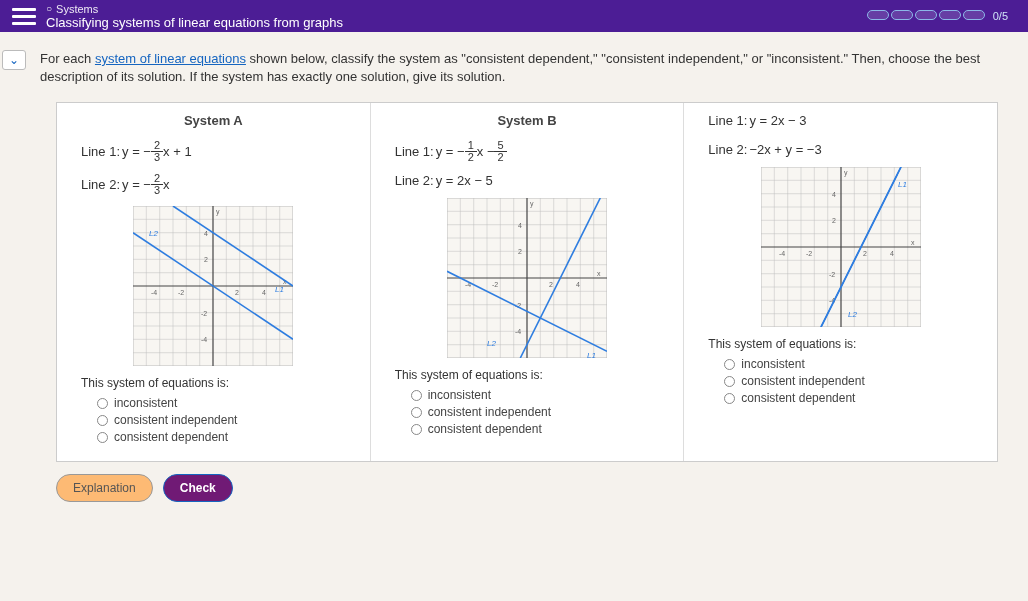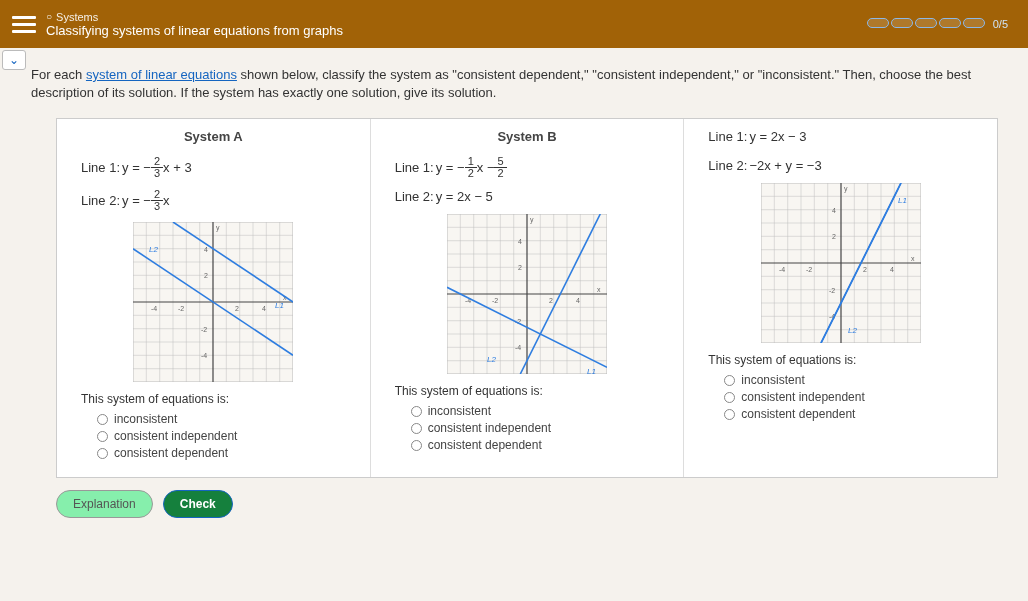--- a/index.html
+++ b/index.html
@@ -1,47 +1,47 @@
 <!DOCTYPE html>
 <html><head>
 <meta charset="utf-8">
 <style>
 *{margin:0;padding:0;box-sizing:border-box;font-family:Arial,Helvetica,sans-serif}
 body{background:#f5f2ed;width:1028px;height:601px;overflow:hidden}
-.header{background:#a16207;color:#fff;height:48px;display:flex;align-items:center;padding:0 12px;position:relative}
+.header{background:#4c1d95;color:#fff;height:32px;display:flex;align-items:center;padding:0 12px;position:relative}
 .hamburger{width:24px;height:24px;display:flex;flex-direction:column;justify-content:center;gap:4px;margin-right:10px;cursor:pointer}
 .hamburger span{display:block;height:3px;background:#fff;border-radius:1px}
 .header-text{flex:1}
 .category{font-size:11px;display:flex;align-items:center;gap:4px;opacity:.9}
 .category::before{content:"○";font-size:10px}
 .subtitle{font-size:13px;font-weight:normal}
 .progress{display:flex;gap:2px;margin-right:8px}
 .pseg{width:22px;height:10px;border:1px solid #8cb8e8;border-radius:5px;background:rgba(255,255,255,.15)}
 .pfrac{color:#cfe3f7;font-size:11px;margin-left:6px}
 .toggle-btn{position:absolute;left:2px;top:50px;width:24px;height:20px;background:#fff;border:1px solid #bbb;border-radius:3px;display:flex;align-items:center;justify-content:center;font-size:12px;color:#1565c0;cursor:pointer}
-.instructions{padding:18px 30px 10px 31px;font-size:13px;color:#333;line-height:1.4}
+.instructions{padding:18px 30px 10px 40px;font-size:13px;color:#333;line-height:1.4}
 .instructions .link{color:#1565c0;text-decoration:underline}
 .systems-row{display:flex;gap:0;margin:6px 30px 0 56px;border:1px solid #ccc;background:#fff}
 .system-card{flex:1;padding:10px 24px 14px;border-right:1px solid #ddd}
 .system-card:last-child{border-right:none}
 .sys-title{text-align:center;font-size:13px;font-weight:bold;color:#444;margin-bottom:12px}
 .eq{font-size:13px;color:#333;margin-bottom:10px;display:flex;align-items:center;gap:0}
 .eq .lbl{margin-right:2px}
 .frac{display:inline-flex;flex-direction:column;align-items:center;font-size:11px;line-height:1;vertical-align:middle}
 .frac .num{border-bottom:1px solid #333;padding:0 3px}
 .frac .den{padding:0 3px}
 .graph{width:160px;height:160px;margin:4px auto 10px}
 .prompt{font-size:12px;color:#333;margin-bottom:6px}
 .opts{padding-left:16px}
 .opt{display:flex;align-items:center;gap:6px;font-size:12px;color:#444;margin-bottom:3px;cursor:pointer}
 .radio{width:11px;height:11px;border:1px solid #888;border-radius:50%;flex-shrink:0}
 .footer{display:flex;gap:10px;margin:12px 0 0 56px}
 .btn{padding:6px 16px;border-radius:16px;font-size:12px;cursor:pointer;border:1px solid #999}
-.btn-explain{background:#86efac;color:#555}
-.btn-check{background:#15803d;color:#fff;border-color:#1565c0;font-weight:bold}
+.btn-explain{background:#fdba74;color:#555}
+.btn-check{background:#701a75;color:#fff;border-color:#1565c0;font-weight:bold}
 svg{display:block}
 .grid-line{stroke:#bdbdbd;stroke-width:.5}
 .axis{stroke:#444;stroke-width:1.2}
 .tick-label{font-size:7px;fill:#666}
 .line1{stroke:#2e7de0;stroke-width:1.6;fill:none}
 .line2{stroke:#2e7de0;stroke-width:1.6;fill:none}
 .line-label{font-size:8px;fill:#2e7de0;font-style:italic}
 </style>
 </head>
 <body>
@@ -76,21 +76,21 @@
 
   <div class="system-card">
     <div class="sys-title">System A</div>
     <div class="eq">
       <span class="lbl">Line 1:</span>
       <span>y = −</span>
       <span class="frac">
           <span class="num">2</span>
           <span class="den">3</span>
         </span>
-      <span>x + 3</span>
+      <span>x + 1</span>
     </div>
     <div class="eq">
       <span class="lbl">Line 2:</span>
       <span>y = −</span>
       <span class="frac">
           <span class="num">2</span>
           <span class="den">3</span>
         </span>
       <span>x</span>
     </div>

